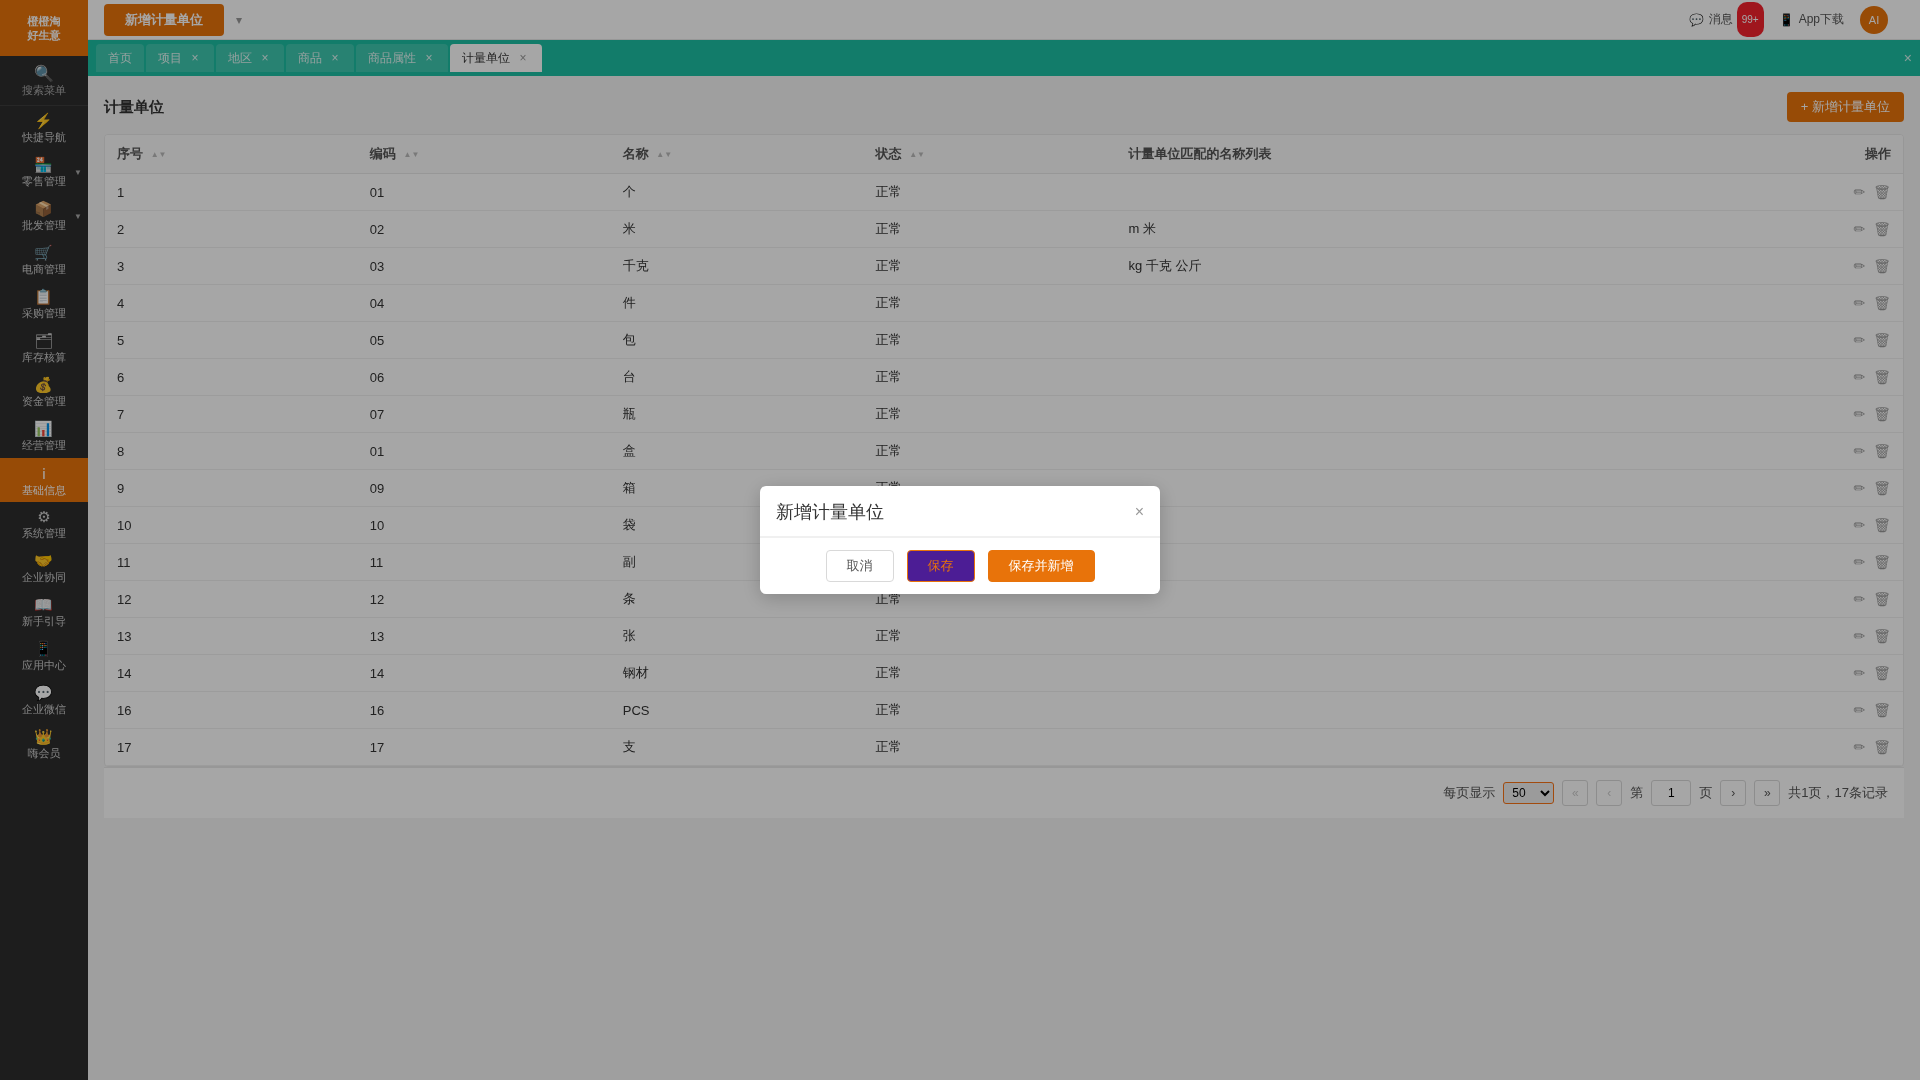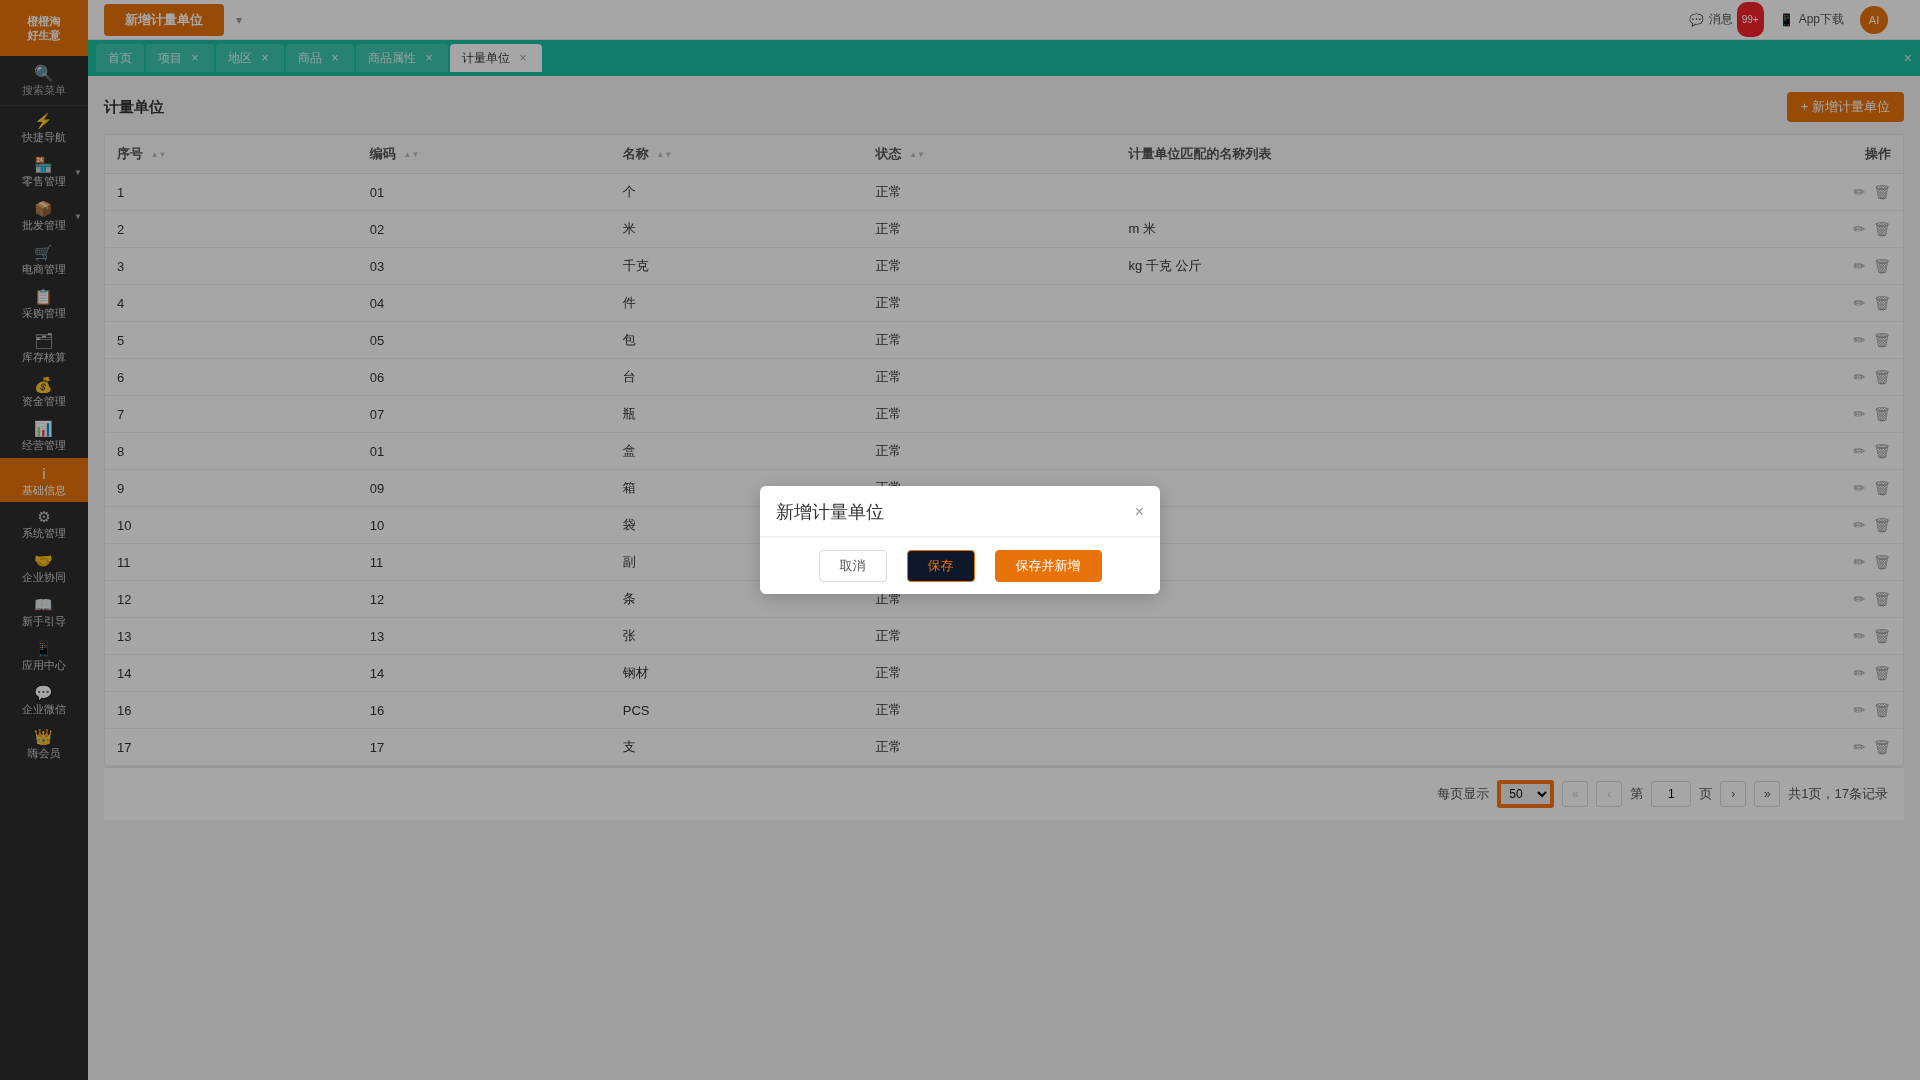--- a/index.html
+++ b/index.html
@@ -64,23 +64,23 @@
     .modal { background: white; border-radius: 6px; width: 400px; box-shadow: 0 4px 20px rgba(0,0,0,0.2); }
     .modal-header { padding: 14px 16px 12px; border-bottom: 1px solid #f0f0f0; display: flex; align-items: center; justify-content: space-between; }
     .modal-title { font-size: 18px; font-weight: normal; color: #333; }
     .modal-close { color: #999; cursor: pointer; font-size: 16px; }
     .modal-body { padding: 24px 24px 16px; }
     .form-row { display: flex; align-items: center; margin-bottom: 20px; }
     .form-label { width: 60px; text-align: right; color: #333; font-size: 13px; padding-right: 8px; flex-shrink: 0; }
     .form-label .required { color: #f5222d; margin-right: 2px; }
     .form-input { flex: 1; border: none; border-bottom: 1px solid #d9d9d9; padding: 4px 0; font-size: 13px; color: #333; outline: none; }
     .form-input.active-border { border-bottom-color: #e8730a; }
-    .modal-footer { padding: 12px 16px; display: flex; align-items: center; justify-content: center; gap: 20px; border-top: 1px solid #f0f0f0; }
+    .modal-footer { padding: 12px 16px; display: flex; align-items: center; justify-content: center; gap: 13px; border-top: 1px solid #f0f0f0; }
     .btn-cancel { border: 1px solid #d9d9d9; background: white; color: #555; padding: 6px 20px; border-radius: 4px; cursor: pointer; font-size: 13px; }
-    .btn-save { background: #0f172a; border: 1px solid #e8730a; color: #e8730a; padding: 6px 20px; border-radius: 4px; cursor: pointer; font-size: 13px; }
+    .btn-save { background: #4c1d95; border: 1px solid #e8730a; color: #e8730a; padding: 6px 20px; border-radius: 4px; cursor: pointer; font-size: 13px; }
     .btn-save-add { background: #e8730a; border: 1px solid #e8730a; color: white; padding: 6px 20px; border-radius: 4px; cursor: pointer; font-size: 13px; }
   </style>
 </head>
 <body>
 
 <div class="sidebar">
   <div class="sidebar-logo">
     <div style="text-align:center;">
       <div style="color:white;font-size:11px;font-weight:bold;line-height:1.3;">橙橙淘<br>好生意</div>
     </div>
@@ -456,21 +456,21 @@
           <span class="action-icon" title="删除">🗑</span>
         </div>
       </td>
     </tr>
           </tbody>
       </table>
     </div>
 
     <div class="pagination-bar">
       <span>每页显示</span>
-      <select style="border:4px solid #f97316;border-radius:3px;padding:2px 4px;font-size:12px;">
+      <select style="border:1px solid #f97316;border-radius:3px;padding:2px 4px;font-size:12px;">
         <option>20</option>
         <option selected="">50</option>
         <option>100</option>
       </select>
       <button class="page-btn disabled">«</button>
       <button class="page-btn disabled">‹</button>
       <span>第</span>
       <input class="page-input" type="text" value="1" style="">
       <span>页</span>
       <button class="page-btn">›</button>

